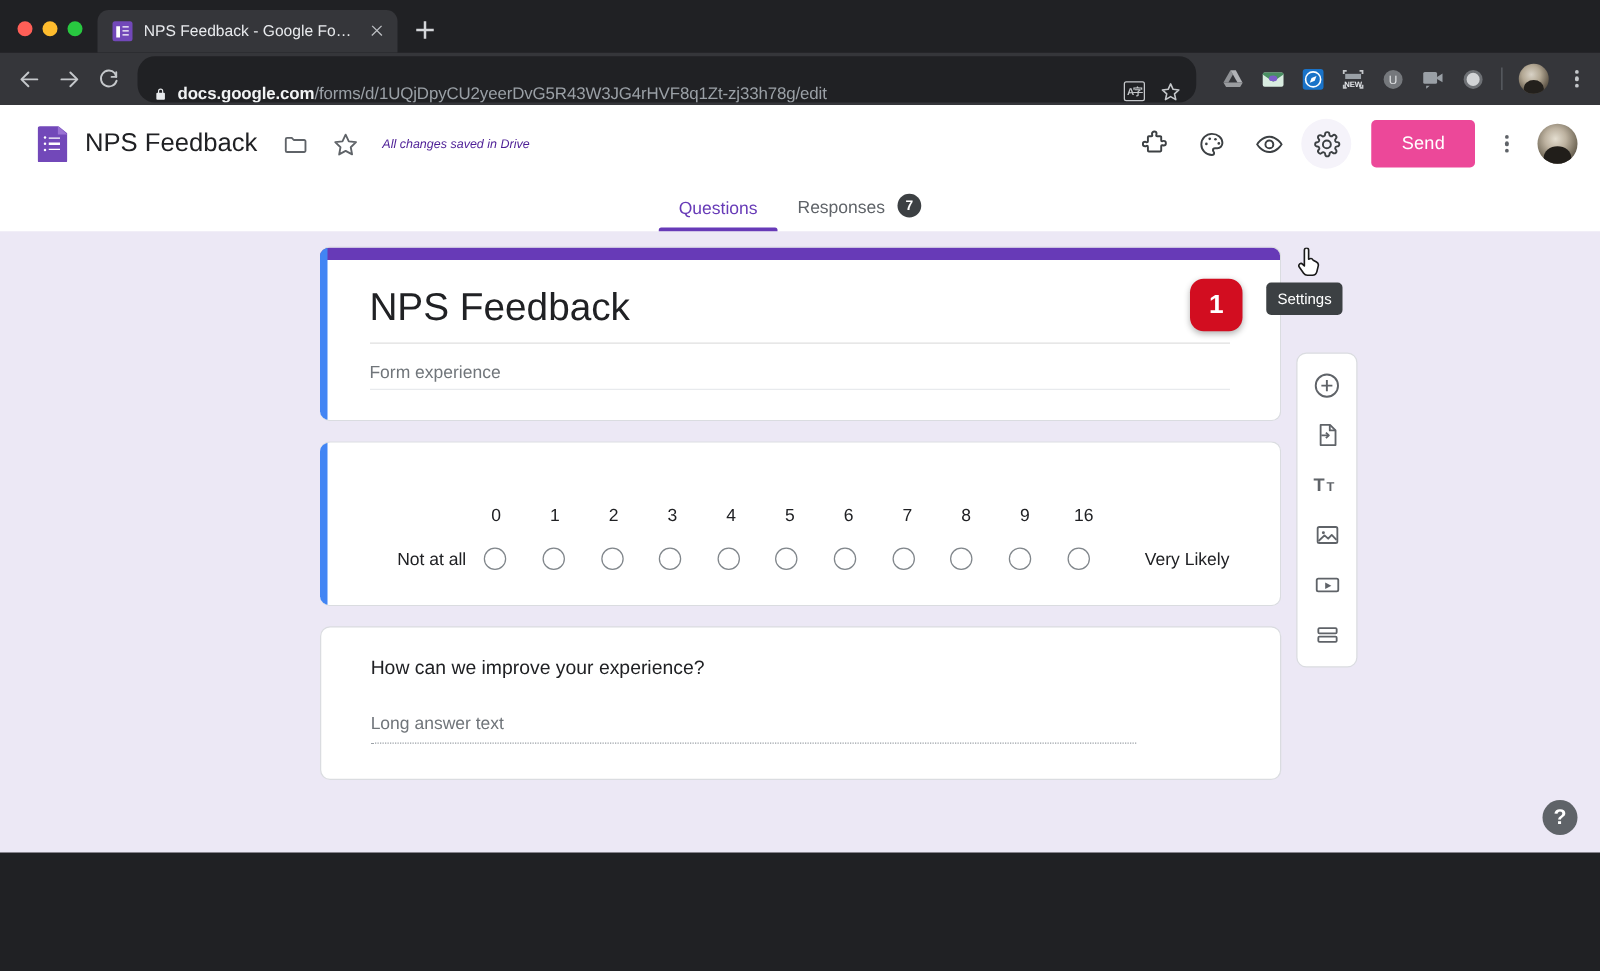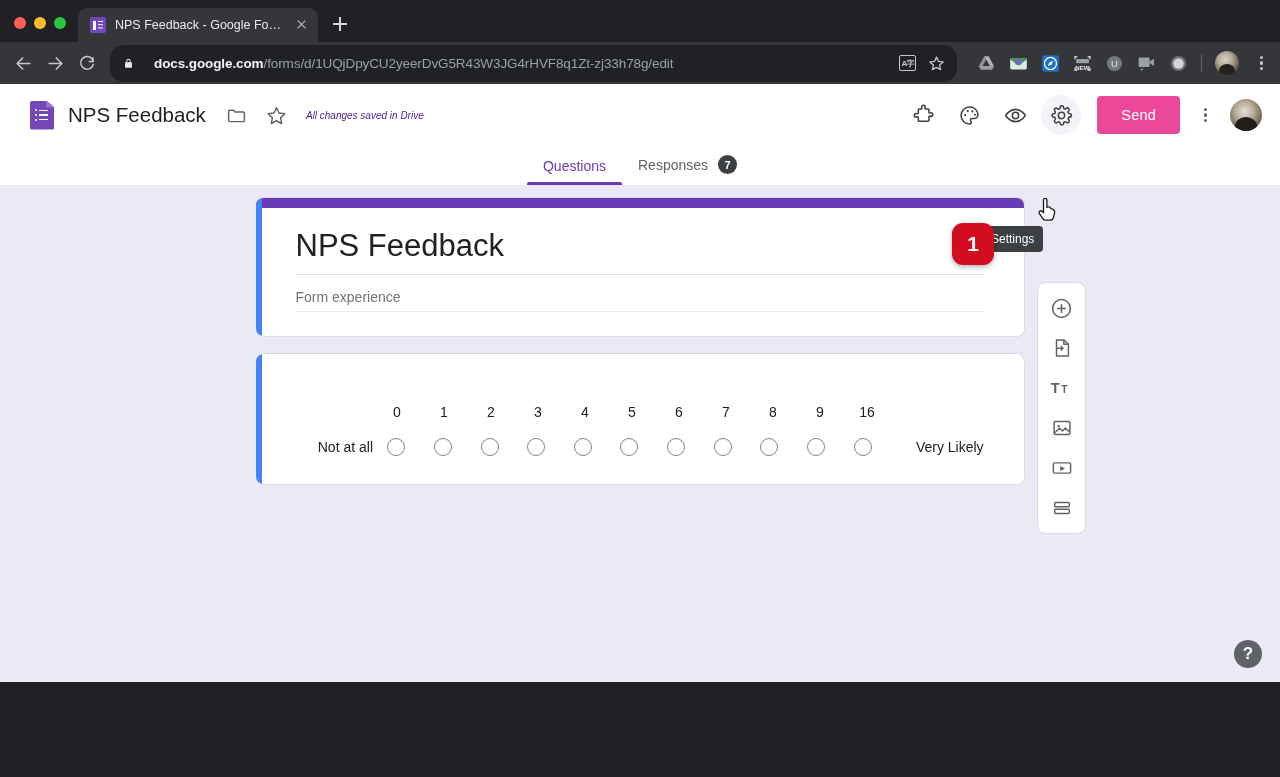--- a/index.html
+++ b/index.html
@@ -116,24 +116,24 @@
     border-radius: 50%;
   }
   .nav-btn svg { display: block; }
 
   .omnibox {
     flex: 1 1 auto;
     height: 37px;
     background: #202124;
     border-radius: 14px;
     display: flex;
-    align-items: center;
+    align-items: flex-end;
     padding: 0 12px 0 13px;
     margin: 0 6px 0 6px;
-    gap: 20px;
+    gap: 8px;
     min-width: 0;
     position: relative;
   }
   .lock-icon { width: 11px; height: 13px; flex: 0 0 auto; }
   .omnibox-url {
     font-size: 13.5px;
     color: #9aa0a6;
     white-space: nowrap;
     overflow: hidden;
     flex: 1 1 auto;
@@ -663,21 +663,21 @@
     <div class="fh-tabs">
       <div class="fh-tab active">
         <span>Questions</span>
       </div>
       <div class="fh-tab">
         <span>Responses</span>
         <span class="resp-badge">7</span>
       </div>
     </div>
 
-    <div class="tooltip" style="left:982px; top:142px;">Settings</div>
+    <div class="tooltip" style="left:1013px; top:142px;">Settings</div>
     <div class="step-badge" style="left:952px; top:139px;">1</div>
     <svg class="cursor-hand" width="24" height="28" viewBox="0 0 24 28" style="left:1035px; top:114px; position:absolute;">
       <path d="M8.5 2.2c0-1 .8-1.8 1.7-1.8s1.7.8 1.7 1.8v7.2l.9-.4c1-.4 2.1 0 2.6.9l.2.3 2.6 1.4c1.1.6 1.7 1.9 1.4 3.1l-1.1 4.6c-.4 1.7-1.9 2.9-3.6 2.9h-4c-1.2 0-2.3-.6-3-1.6l-3.5-5c-.6-.8-.4-1.9.4-2.5.7-.5 1.6-.4 2.2.2l1.5 1.5z" fill="#fff" stroke="#1a1a1a" stroke-width="1.3" stroke-linejoin="round"></path>
     </svg>
   </div>
 
   <div class="form-area">
 
     <div class="card selected">
       <div class="card-top-bar"></div>
@@ -737,20 +737,29 @@
               </span>
             <span class="scale-radio-cell">
                 <span class="radio"></span>
               </span>
             <span class="scale-label-right">Very Likely</span>
           </div>
         </div>
       </div>
     </div>
 
+    <div class="card">
+      <div class="q-card-inner">
+        <div class="q-title">How can we improve your experience?</div>
+        <div class="long-answer">
+          <div class="long-answer-text">Long answer text</div>
+          <div class="dotted-line"></div>
+        </div>
+      </div>
+    </div>
   </div>
 
   <div class="side-toolbar">
     <div class="side-btn">
       <svg width="23" height="23" viewBox="0 0 24 24" fill="none" stroke="currentColor" stroke-width="1.6">
           <circle cx="12" cy="12" r="9.3"></circle>
           <line x1="12" y1="7.4" x2="12" y2="16.6"></line>
           <line x1="7.4" y1="12" x2="16.6" y2="12"></line>
         </svg>
     </div>

